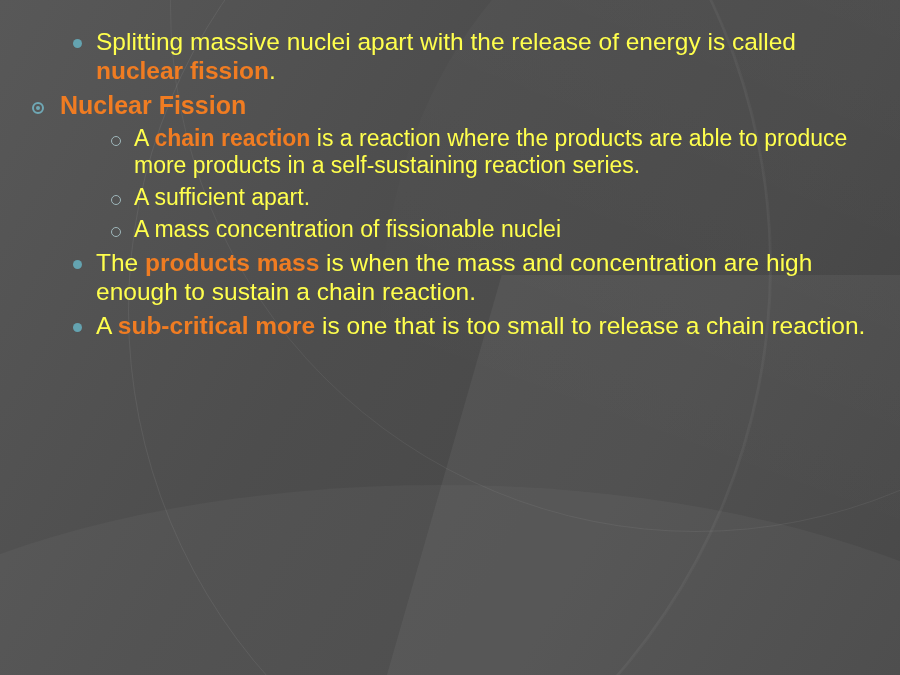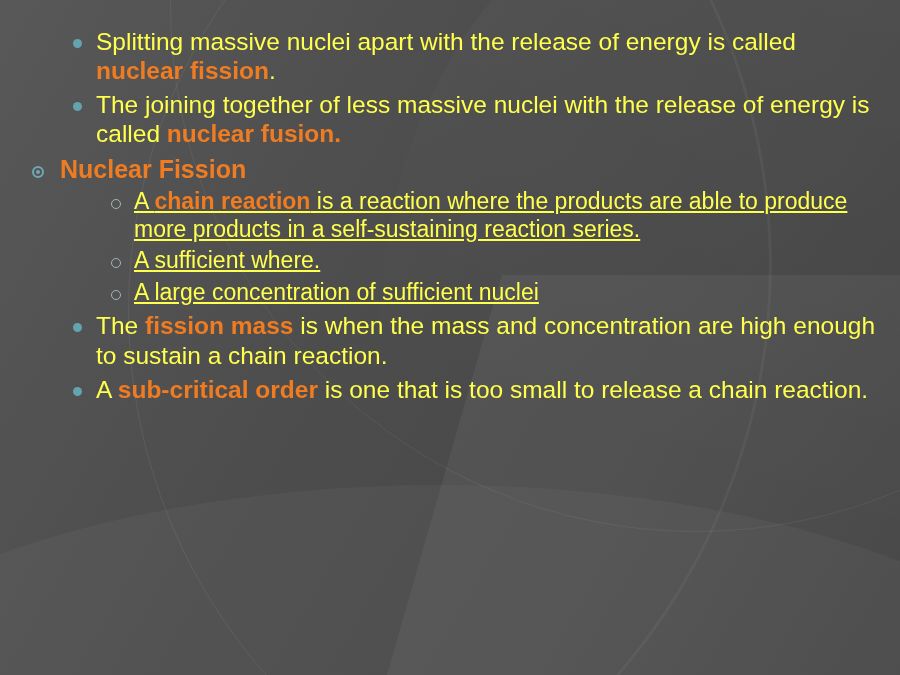--- a/index.html
+++ b/index.html
@@ -143,21 +143,20 @@
     border-radius: 50%;
     background: #64a3b0;
   }
 
   
   li.lvl-c {
     font-size: 23px;
     line-height: 1.2;
     padding-left: 116px;
     margin: 4px 0;
-    text-decoration: underline;
   }
   li.lvl-c > .bullet {
     position: absolute;
     left: 93px;
     top: 11px;
     width: 10px;
     height: 10px;
     border-radius: 50%;
     border: 1.5px solid #9fb7bb;
     box-sizing: border-box;
@@ -177,23 +176,22 @@
   <div class="deco deco-fill-right"></div>
   <div class="deco deco-bottom-curve"></div>
   <div class="deco deco-right-wedge"></div>
   <div class="deco deco-arc1"></div>
   <div class="deco deco-arc2"></div>
   <div class="deco deco-thin-line"></div>
 
   <div id="content">
     <ul class="level1" id="bullet-list">
         <li class="lvl-b"><span class="bullet"></span><span class="txt">Splitting massive nuclei apart with the release of energy is called </span><span class="txt hl">nuclear fission</span><span class="txt">.</span></li>
-        <li class="lvl-b"><span class="bullet"></span><span class="txt">The joining together of less massive nuclei with the release of energy is called </span><span class="txt hl">nuclear fusion.</span></li>
         <li class="lvl-a"><span class="bullet"></span><span class="txt">Nuclear Fission</span></li>
         <li class="lvl-c"><span class="bullet"></span><span class="txt">A </span><span class="txt hl">chain reaction</span><span class="txt"> is a reaction where the products are able to produce more products in a self-sustaining reaction series.</span></li>
-        <li class="lvl-c"><span class="bullet"></span><span class="txt">A sufficient where.</span></li>
-        <li class="lvl-c"><span class="bullet"></span><span class="txt">A large concentration of sufficient nuclei</span></li>
-        <li class="lvl-b"><span class="bullet"></span><span class="txt">The </span><span class="txt hl">fission mass</span><span class="txt"> is when the mass and concentration are high enough to sustain a chain reaction.</span></li>
-        <li class="lvl-b"><span class="bullet"></span><span class="txt">A </span><span class="txt hl">sub-critical order</span><span class="txt"> is one that is too small to release a chain reaction.</span></li>
+        <li class="lvl-c"><span class="bullet"></span><span class="txt">A sufficient apart.</span></li>
+        <li class="lvl-c"><span class="bullet"></span><span class="txt">A mass concentration of fissionable nuclei</span></li>
+        <li class="lvl-b"><span class="bullet"></span><span class="txt">The </span><span class="txt hl">products mass</span><span class="txt"> is when the mass and concentration are high enough to sustain a chain reaction.</span></li>
+        <li class="lvl-b"><span class="bullet"></span><span class="txt">A </span><span class="txt hl">sub-critical more</span><span class="txt"> is one that is too small to release a chain reaction.</span></li>
       </ul>
   </div>
 
 </div>
 
 </body></html>

